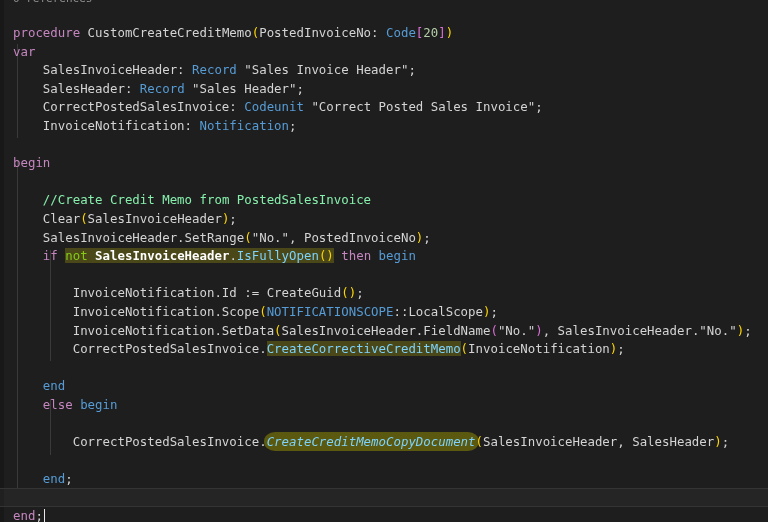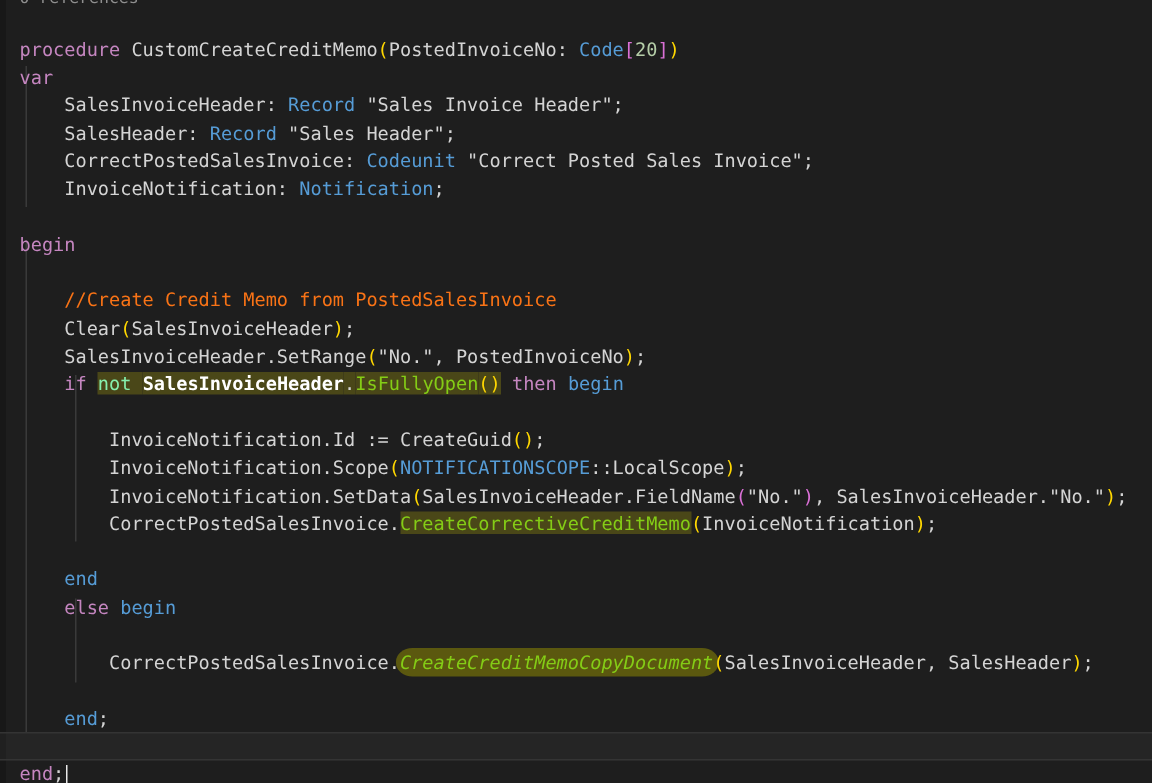--- a/index.html
+++ b/index.html
@@ -31,26 +31,26 @@
     line-height:18.6px;
     white-space:pre;
     color:#d4d4d4;
     z-index:3;
     margin-top:16px;
   }
   .code-line{height:18.6px;}
   .plain{color:#d4d4d4;}
   .kw-pink{color:#c586c0;}
   .kw-blue{color:#569cd6;}
-  .comment{color:#f97316;}
-  .method{color:#84cc16;}
+  .comment{color:#86efac;}
+  .method{color:#7dd3fc;}
   .num{color:#b5cea8;}
   .br1{color:#ffd700;}
   .br2{color:#da70d6;}
-  .not-kw{color:#86efac;}
+  .not-kw{color:#84cc16;}
   .bold-white{color:#ffffff;font-weight:bold;}
   .hl{background:#4a4718;}
   .hl-oval{
     background:#5b580f;
     border-radius:11px / 9px;
     padding:2px 3px;
     margin:0 -3px;
     font-style:italic;
   }
   .cursor{

